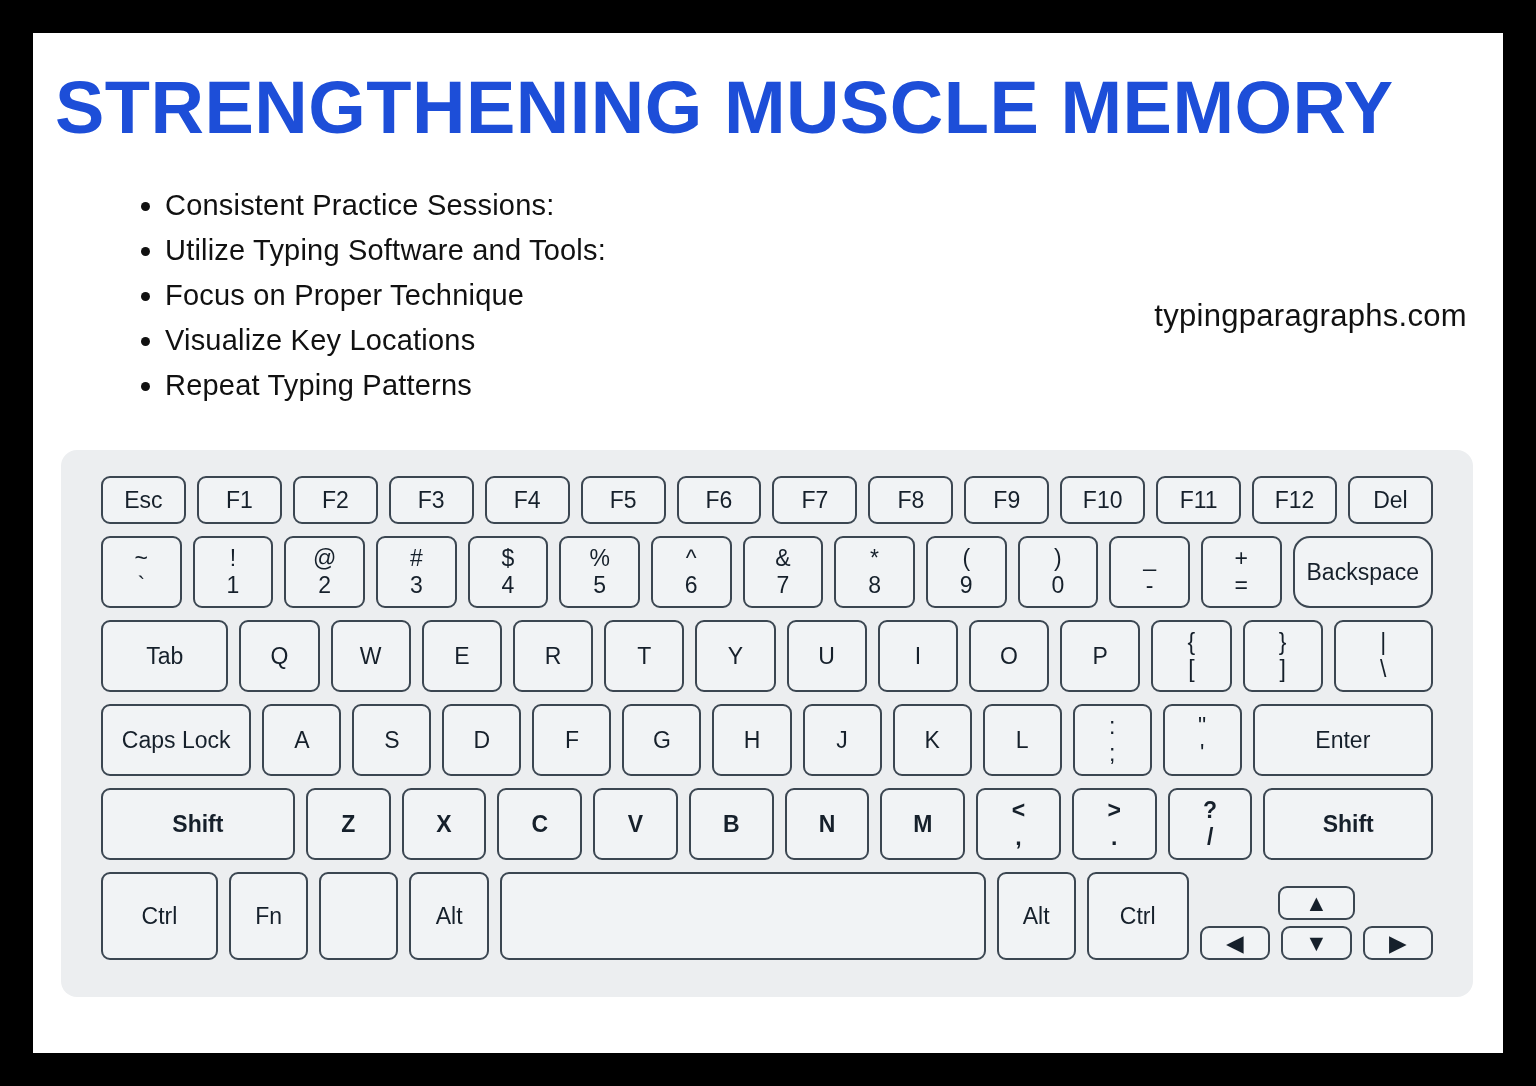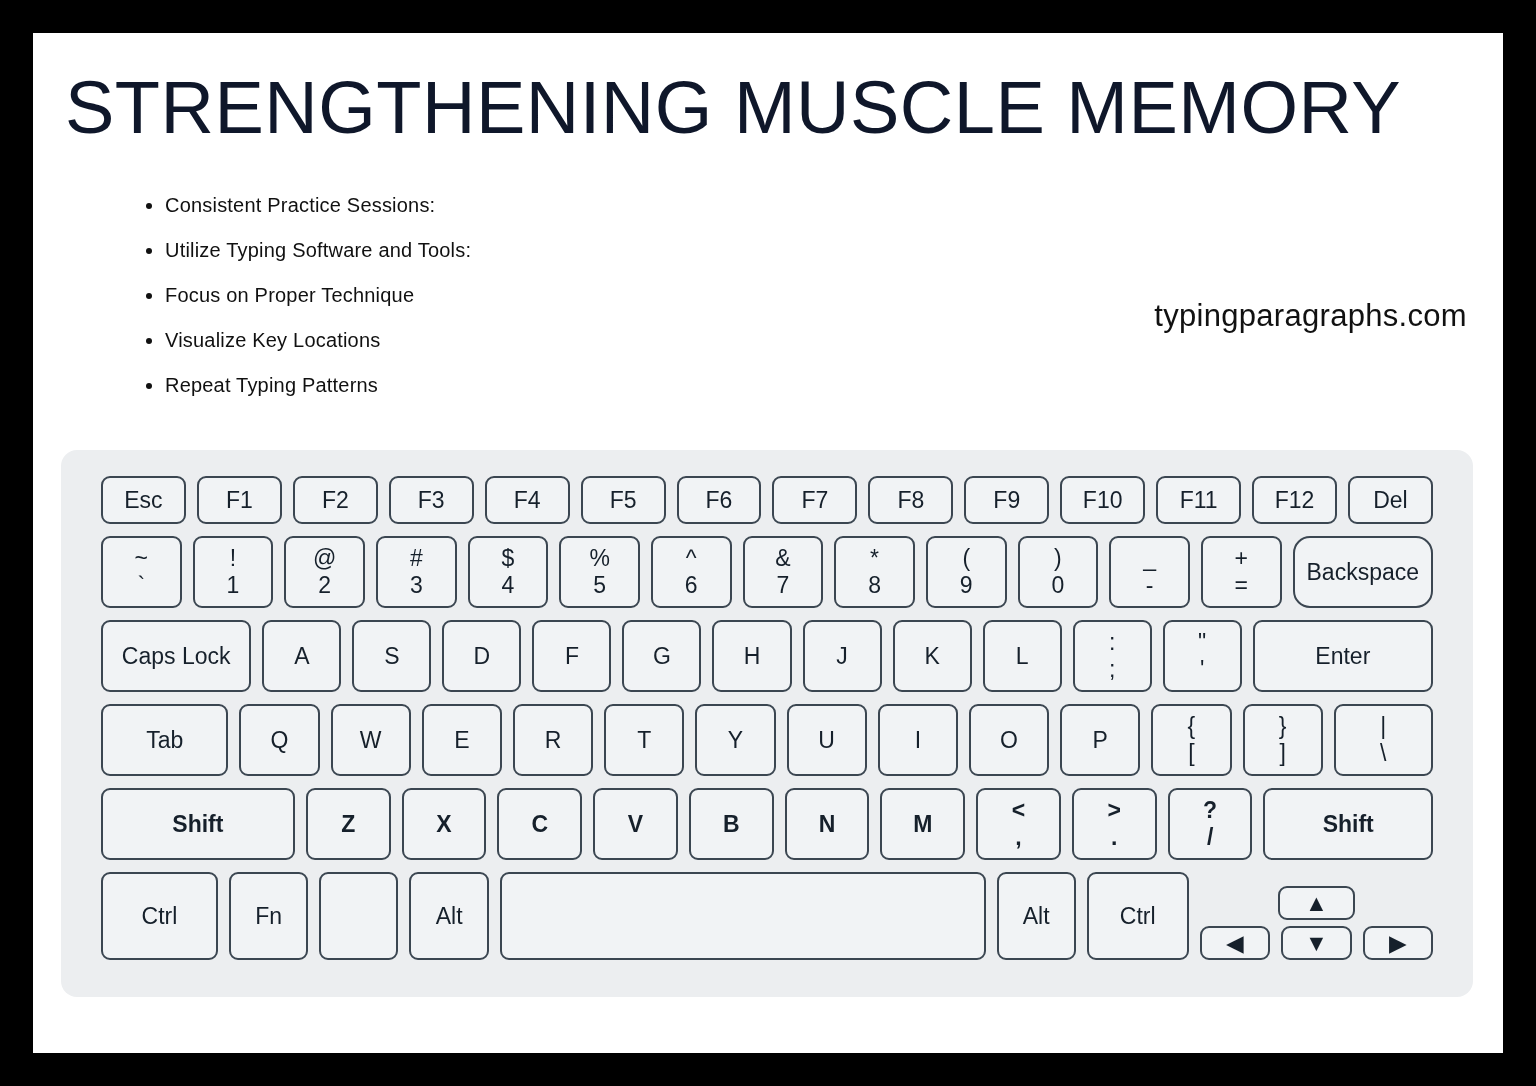--- a/index.html
+++ b/index.html
@@ -21,42 +21,42 @@
     height: 1020px;
     background: #ffffff;
   }
   .inner {
     position: relative;
     width: 100%;
     height: 100%;
   }
   .title {
     position: absolute;
-    left: 32px;
+    left: 22px;
     top: 38px;
     width: 1410px;
     font-size: 74px;
-    font-weight: 400;
+    font-weight: 700;
     letter-spacing: 0.5px;
-    color: #0f172a;
+    color: #1d4ed8;
     line-height: 1.0;
     white-space: nowrap;
     font-family: "Liberation Sans", sans-serif;
   }
   .bullets {
     position: absolute;
     left: 96px;
     top: 150px;
     margin: 0;
     padding: 0 0 0 36px;
     list-style: disc;
     color: #111111;
   }
   .bullets li {
-    font-size: 20px;
+    font-size: 29px;
     line-height: 45px;
     font-family: "Liberation Sans", sans-serif;
     letter-spacing: 0.2px;
   }
   .website {
     position: absolute;
     right: 36px;
     top: 265px;
     font-size: 31px;
     color: #111111;
@@ -271,20 +271,68 @@
         </div>
         <div class="key dual w1">
           <span class="top">+</span>
           <span class="bot">=</span>
         </div>
         <div class="key w175">
             <span class="top">Backspace</span>
           </div>
       </div>
 
+      <div class="krow r2">
+        <div class="key w16">
+            <span class="top">Tab</span>
+          </div>
+        <div class="key w1">
+            <span class="top">Q</span>
+          </div>
+        <div class="key w1">
+            <span class="top">W</span>
+          </div>
+        <div class="key w1">
+            <span class="top">E</span>
+          </div>
+        <div class="key w1">
+            <span class="top">R</span>
+          </div>
+        <div class="key w1">
+            <span class="top">T</span>
+          </div>
+        <div class="key w1">
+            <span class="top">Y</span>
+          </div>
+        <div class="key w1">
+            <span class="top">U</span>
+          </div>
+        <div class="key w1">
+            <span class="top">I</span>
+          </div>
+        <div class="key w1">
+            <span class="top">O</span>
+          </div>
+        <div class="key w1">
+            <span class="top">P</span>
+          </div>
+        <div class="key dual w1">
+          <span class="top">{</span>
+          <span class="bot">[</span>
+        </div>
+        <div class="key dual w1">
+          <span class="top">}</span>
+          <span class="bot">]</span>
+        </div>
+        <div class="key dual w125">
+          <span class="top">|</span>
+          <span class="bot">\</span>
+        </div>
+      </div>
+
       <div class="krow r3">
         <div class="key w195">
             <span class="top">Caps Lock</span>
           </div>
         <div class="key w1">
             <span class="top">A</span>
           </div>
         <div class="key w1">
             <span class="top">S</span>
           </div>
@@ -313,68 +361,20 @@
           <span class="top">:</span>
           <span class="bot">;</span>
         </div>
         <div class="key dual w1">
           <span class="top">"</span>
           <span class="bot">'</span>
         </div>
         <div class="key w23">
             <span class="top">Enter</span>
           </div>
-      </div>
-
-      <div class="krow r2">
-        <div class="key w16">
-            <span class="top">Tab</span>
-          </div>
-        <div class="key w1">
-            <span class="top">Q</span>
-          </div>
-        <div class="key w1">
-            <span class="top">W</span>
-          </div>
-        <div class="key w1">
-            <span class="top">E</span>
-          </div>
-        <div class="key w1">
-            <span class="top">R</span>
-          </div>
-        <div class="key w1">
-            <span class="top">T</span>
-          </div>
-        <div class="key w1">
-            <span class="top">Y</span>
-          </div>
-        <div class="key w1">
-            <span class="top">U</span>
-          </div>
-        <div class="key w1">
-            <span class="top">I</span>
-          </div>
-        <div class="key w1">
-            <span class="top">O</span>
-          </div>
-        <div class="key w1">
-            <span class="top">P</span>
-          </div>
-        <div class="key dual w1">
-          <span class="top">{</span>
-          <span class="bot">[</span>
-        </div>
-        <div class="key dual w1">
-          <span class="top">}</span>
-          <span class="bot">]</span>
-        </div>
-        <div class="key dual w125">
-          <span class="top">|</span>
-          <span class="bot">\</span>
-        </div>
       </div>
 
       <div class="krow r4">
         <div class="key w23">
             <span class="top">Shift</span>
           </div>
         <div class="key w1">
             <span class="top">Z</span>
           </div>
         <div class="key w1">

